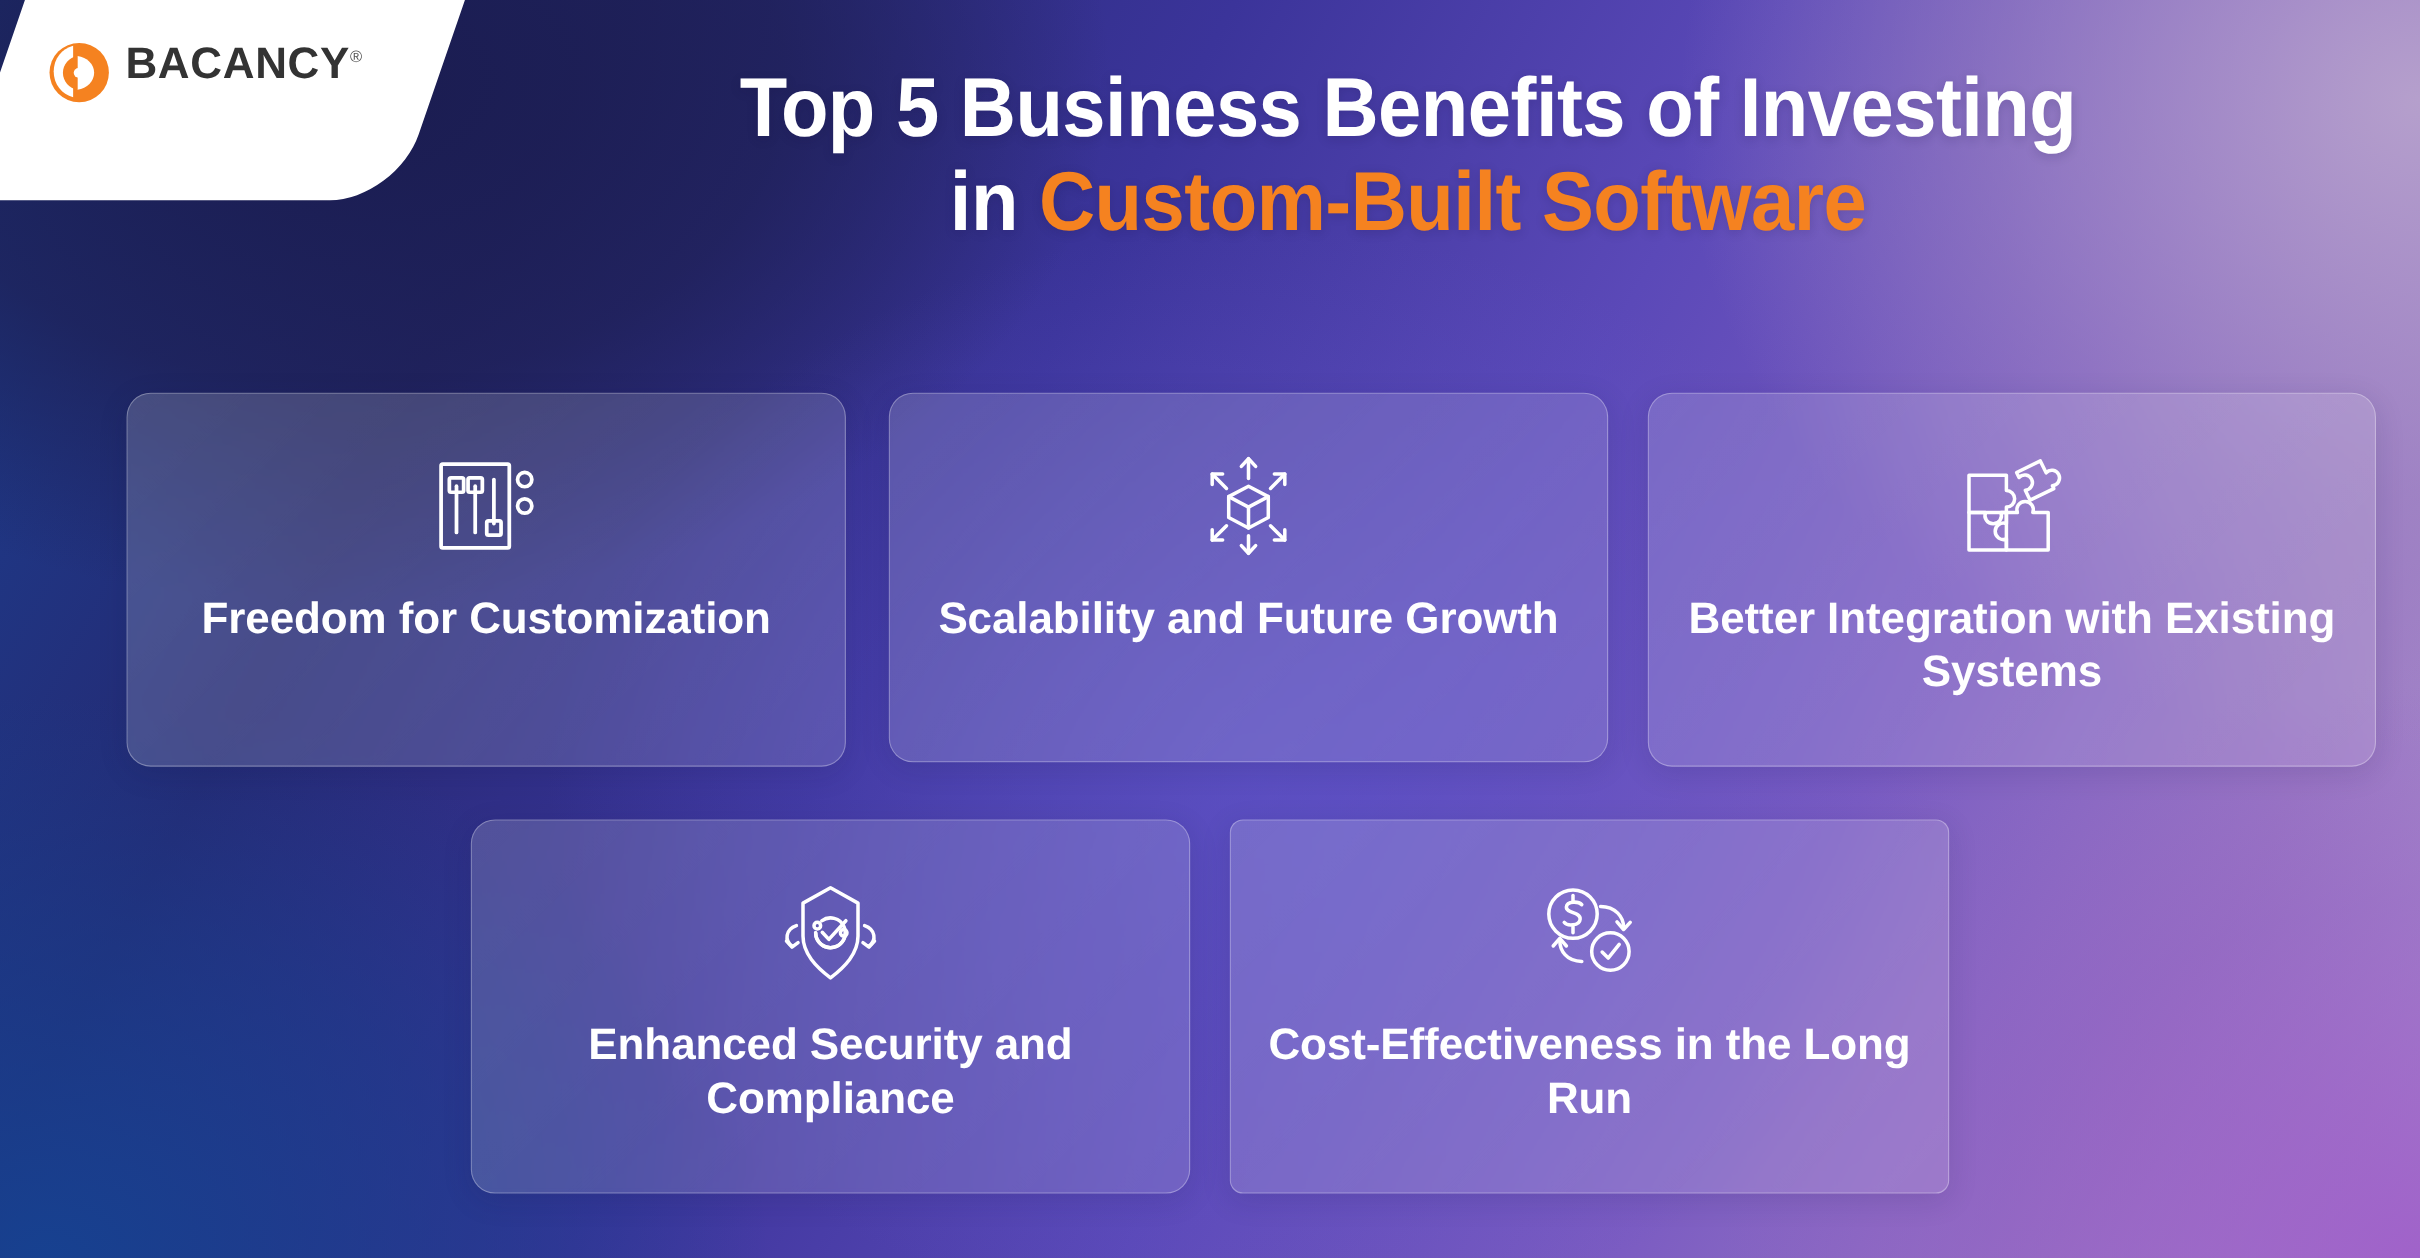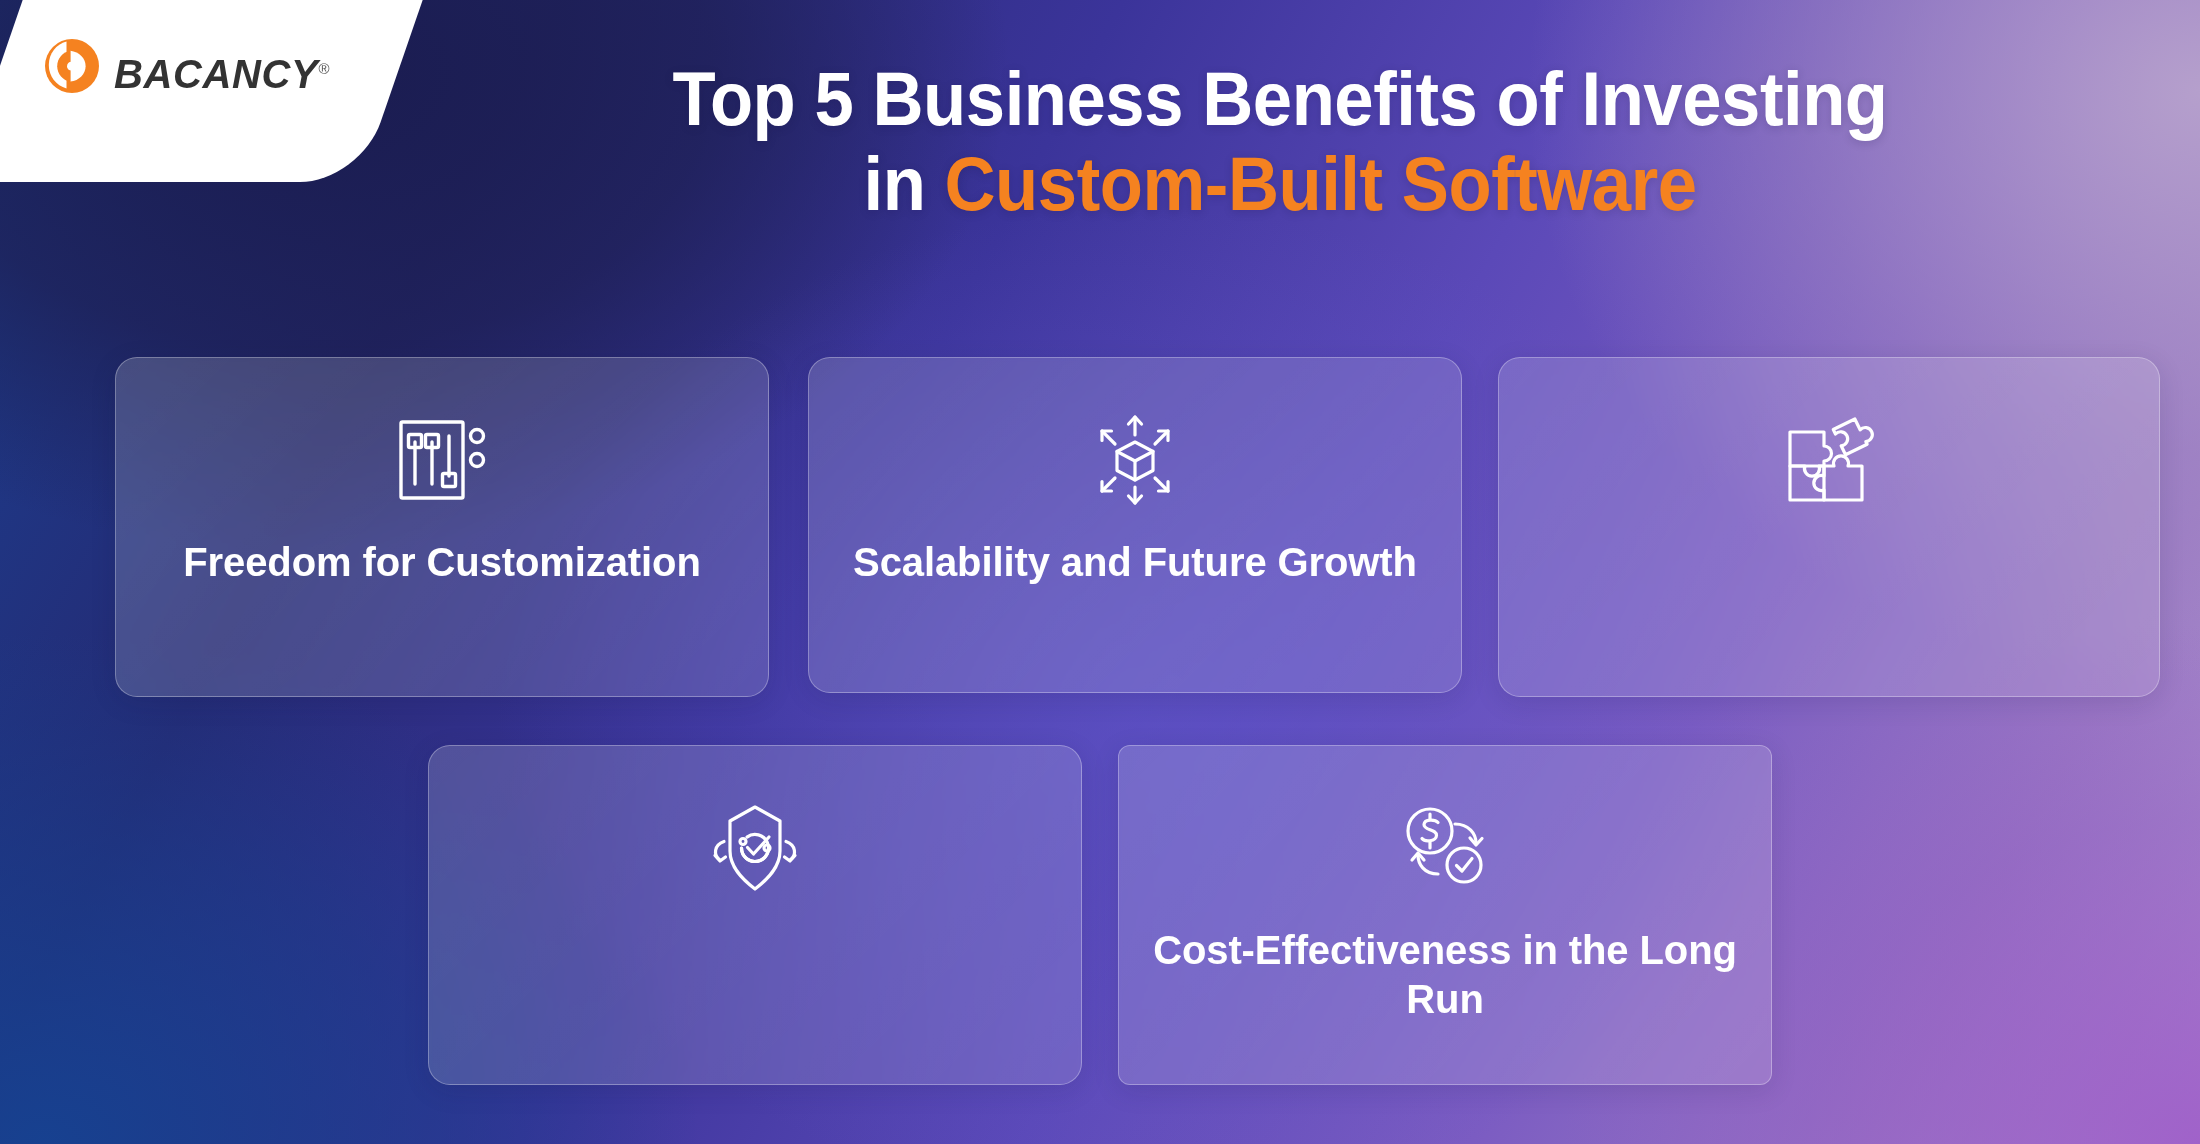--- a/index.html
+++ b/index.html
@@ -55,23 +55,22 @@
     width:400px;height:222px;
     background:#ffffff;
     border-bottom-right-radius:60px;
     transform:skewX(-19deg);
     transform-origin:bottom left;
     z-index:5;
   }
   .logo-wrap{
     position:absolute;
     left:44px;top:38px;
-    display:flex;align-items:flex-end;gap:14px;
+    display:flex;align-items:flex-start;gap:14px;
     z-index:6;
-    font-style:italic;
   }
   .logo-mark{
     width:56px;height:56px;
     position:relative;
     flex:0 0 auto;
   }
   .logo-text{
     font-family:"Liberation Sans","DejaVu Sans",sans-serif;
     font-size:40px;
     font-weight:700;
@@ -238,20 +237,21 @@
 
           <path d="M8 52 L23 52 a7.5 7.5 0 1 0 14 0 L42 52 L42 86 L8 86 Z"></path>
 
           <path d="M42 52 L42 62 a7.5 7.5 0 1 0 0 14 L42 86 L80 86 L80 52 L66 52 a7.5 7.5 0 1 0 -14 0 Z"></path>
 
           <g transform="rotate(-26 70 22)">
             <path d="M56 8 L80 8 L80 20 a7 7 0 1 1 0 13 L80 36 L56 36 L56 26 a7 7 0 1 0 0 -13 Z"></path>
           </g>
         </svg>
       </span>
+      <span class="label">Better Integration with Existing Systems</span>
     </div>
 
     <div class="card" id="card-4">
       <span class="icon">
         <svg width="94" height="94" viewBox="0 0 94 94" fill="none" stroke="#ffffff" stroke-width="3.2" stroke-linecap="round" stroke-linejoin="round" aria-hidden="true">
 
           <path d="M47 6 L72 20 L72 50 C72 66 60 78 47 88 C34 78 22 66 22 50 L22 20 Z"></path>
 
           <path d="M33.5 47 a13.5 13.5 0 1 0 5.5 -10.9"></path>
           <path d="M60.5 47 a13.5 13.5 0 0 1 -27 0"></path>
@@ -259,20 +259,21 @@
           <circle cx="35" cy="40.5" r="3"></circle>
           <circle cx="59" cy="47" r="3"></circle>
 
           <path d="M16 40.5 C6 44 5 54 12 59"></path>
           <polyline points="7,54.5 12,60 17.5,56"></polyline>
 
           <path d="M78 40.5 C88 44 89 54 82 59"></path>
           <polyline points="87,54.5 82,60 76.5,56"></polyline>
         </svg>
       </span>
+      <span class="label">Enhanced Security and Compliance</span>
     </div>
 
     <div class="card" id="card-5">
       <span class="icon">
         <svg width="94" height="94" viewBox="0 0 94 94" fill="none" stroke="#ffffff" stroke-width="3.2" stroke-linecap="round" stroke-linejoin="round" aria-hidden="true">
 
           <circle cx="32" cy="30" r="22"></circle>
           <path d="M40 21.5 C37.5 18.5 26.5 17.5 26 23.5 C25.5 29.5 39 28 38.5 34.5 C38 41 26.5 41 24 37.5"></path>
           <line x1="32" y1="13" x2="32" y2="18.5"></line>
           <line x1="32" y1="41.5" x2="32" y2="47"></line>

